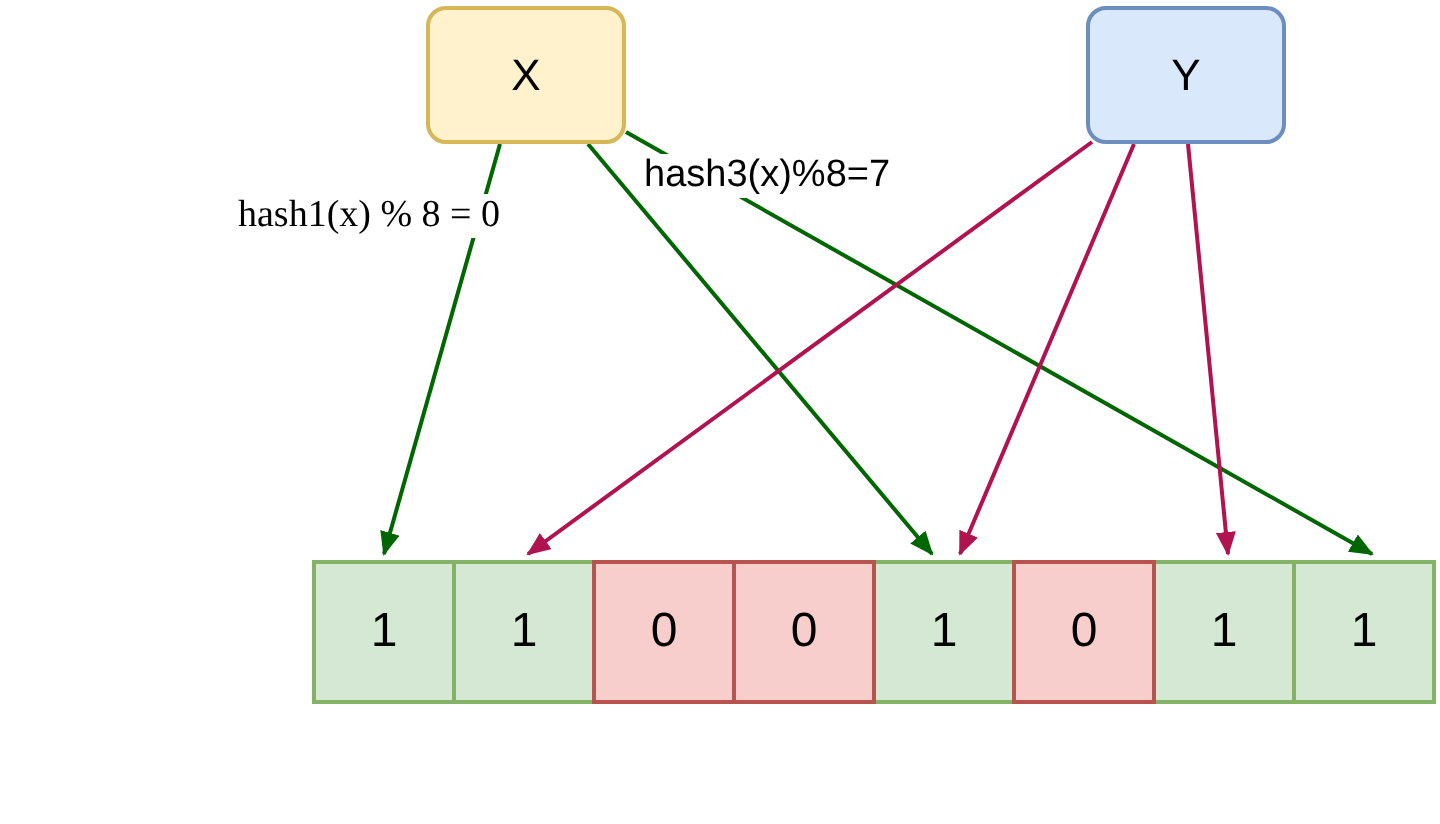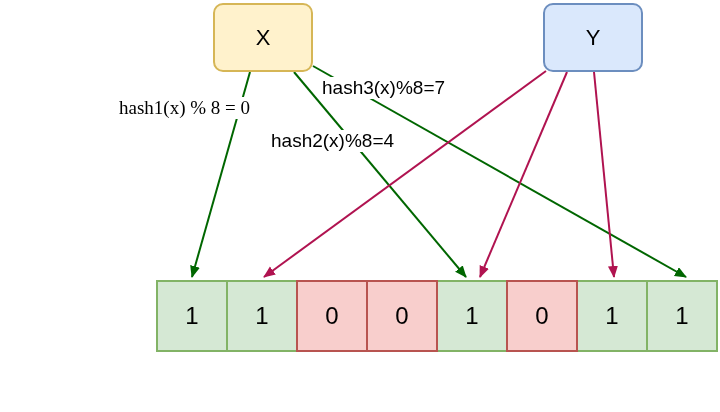--- a/index.html
+++ b/index.html
@@ -131,21 +131,20 @@
 
   <div class="node node-x">
     <span>X</span>
   </div>
 
   <div class="node node-y">
     <span>Y</span>
   </div>
 
   <div class="hash-label hash1">hash1(x) % 8 = 0</div>
-  <div class="hash-label hash2">hash2(x)%8=4</div>
   <div class="hash-label hash3">hash3(x)%8=7</div>
 
   <div class="bit-array">
     <div class="bit-cell set" id="cell-0">1</div>
     <div class="bit-cell set" id="cell-1">1</div>
     <div class="bit-cell unset" id="cell-2">0</div>
     <div class="bit-cell unset" id="cell-3">0</div>
     <div class="bit-cell set" id="cell-4">1</div>
     <div class="bit-cell unset" id="cell-5">0</div>
     <div class="bit-cell set" id="cell-6">1</div>

